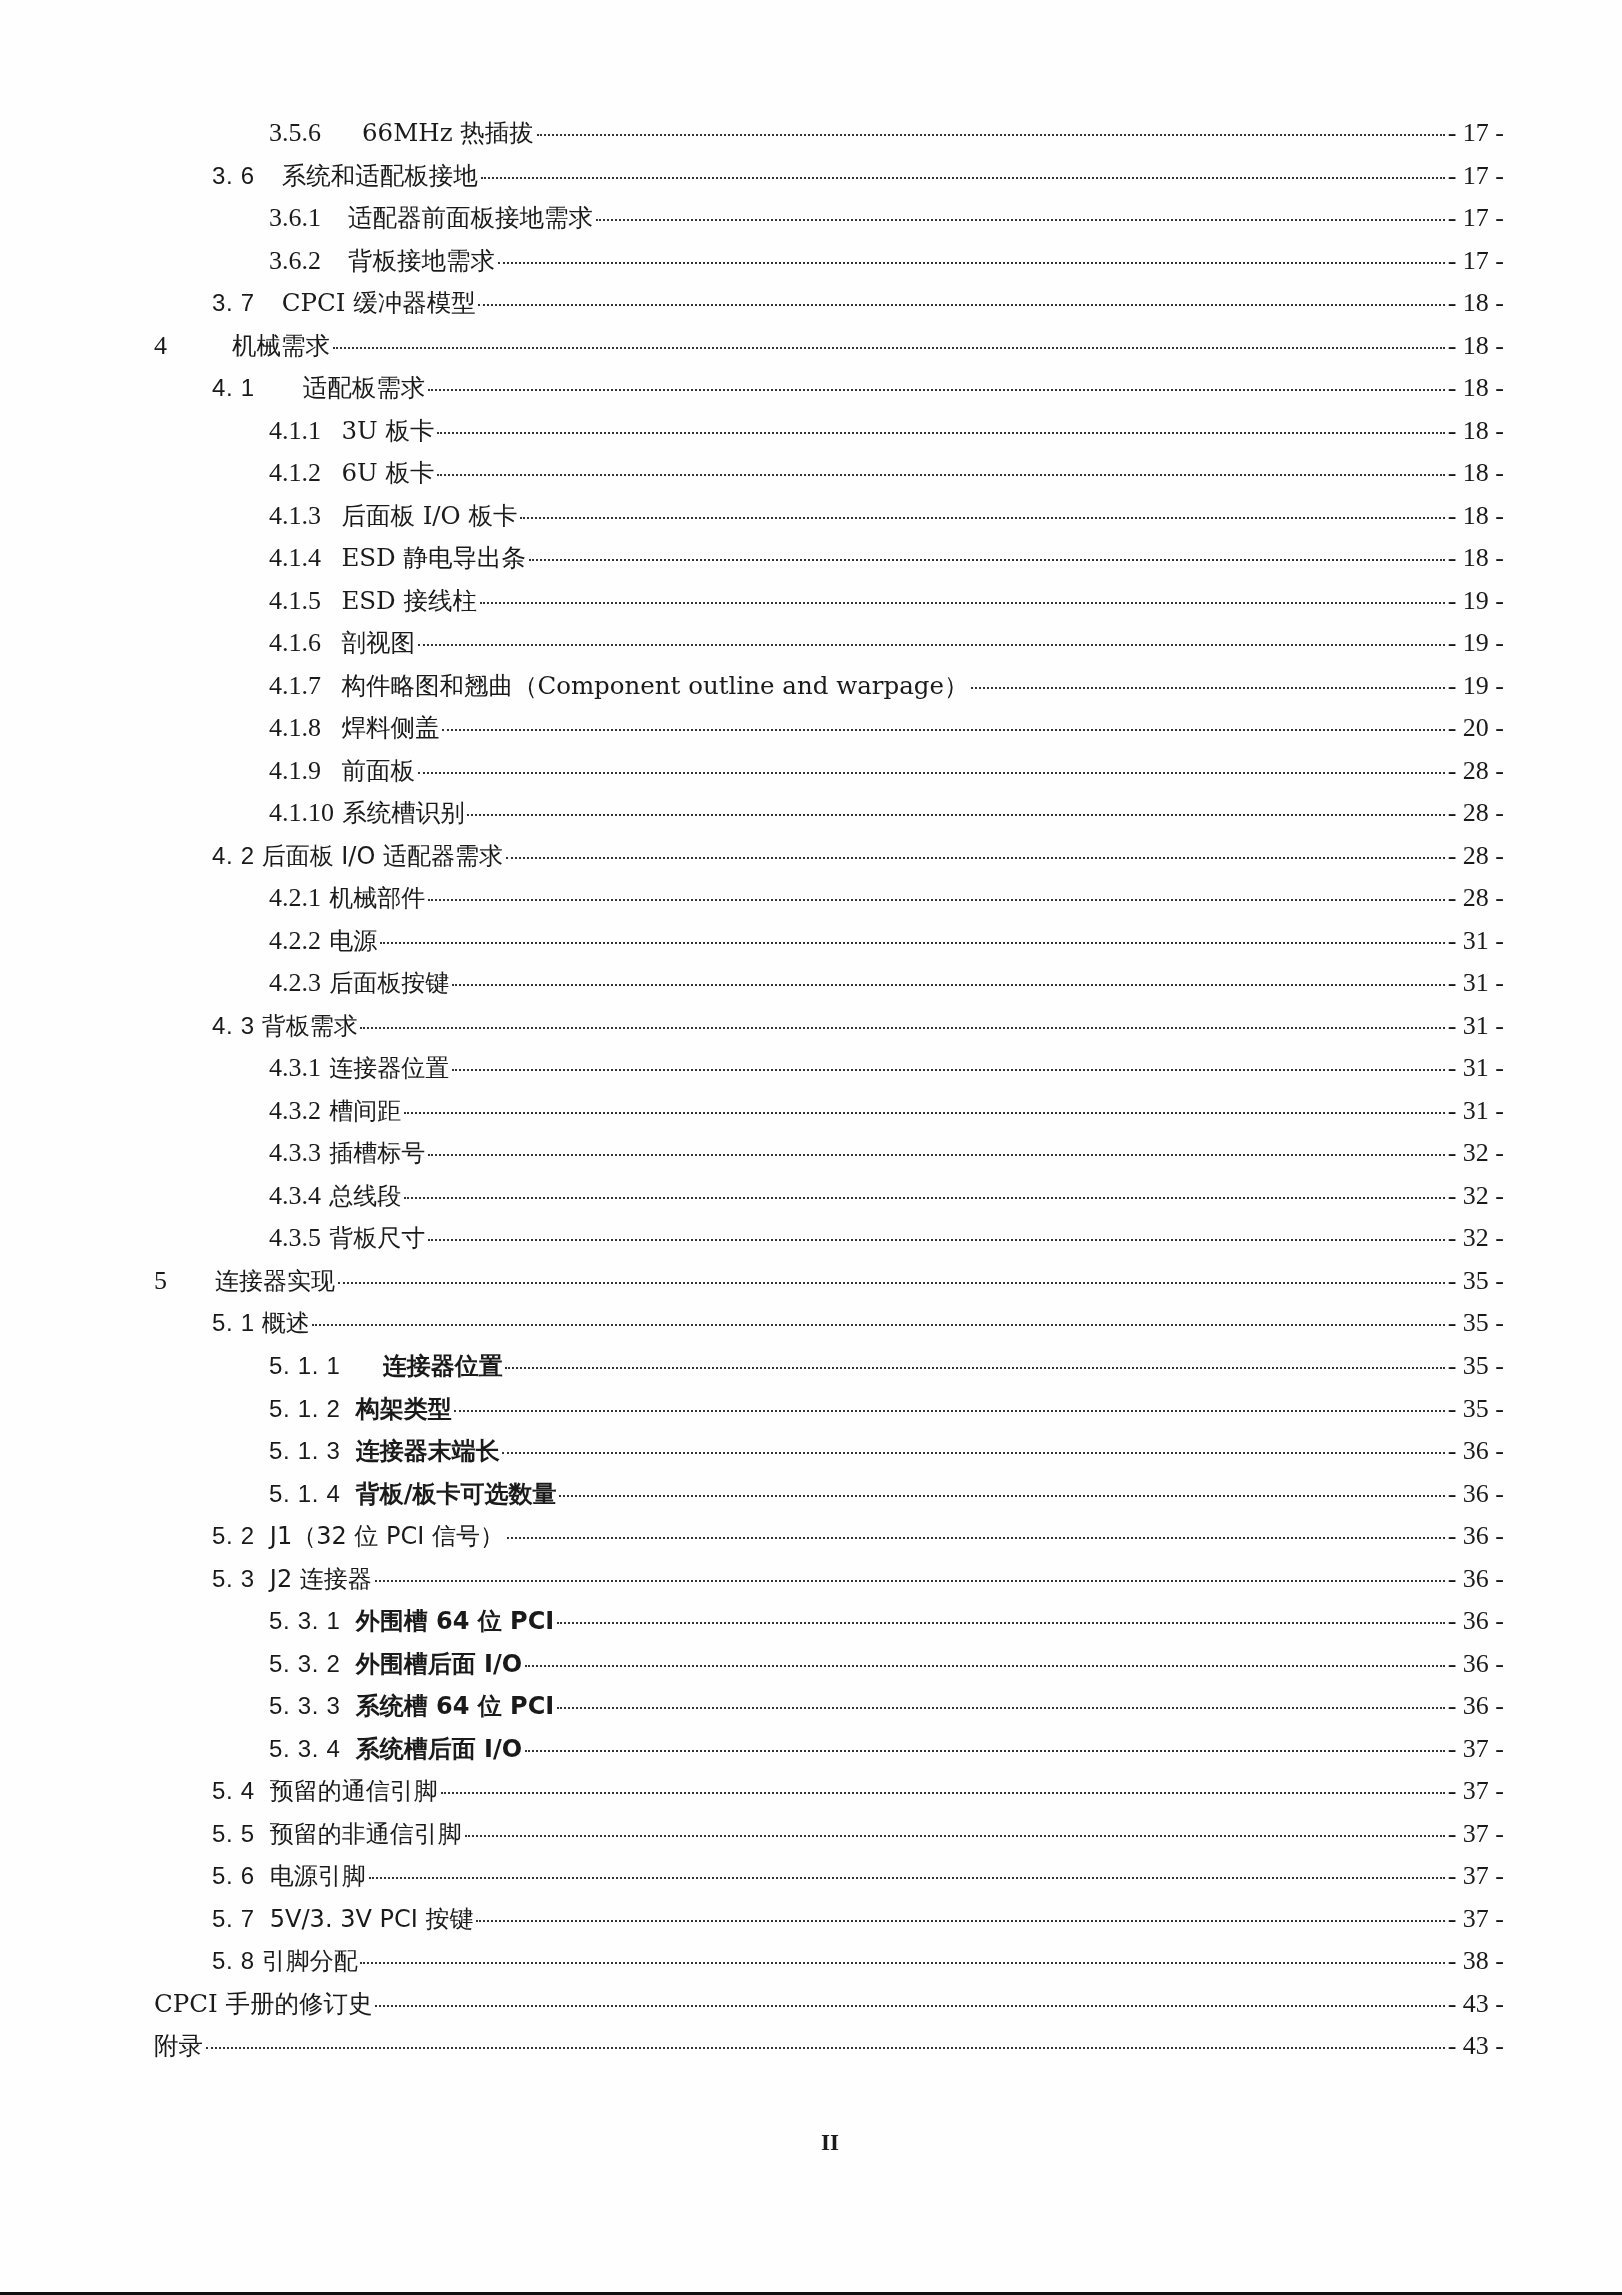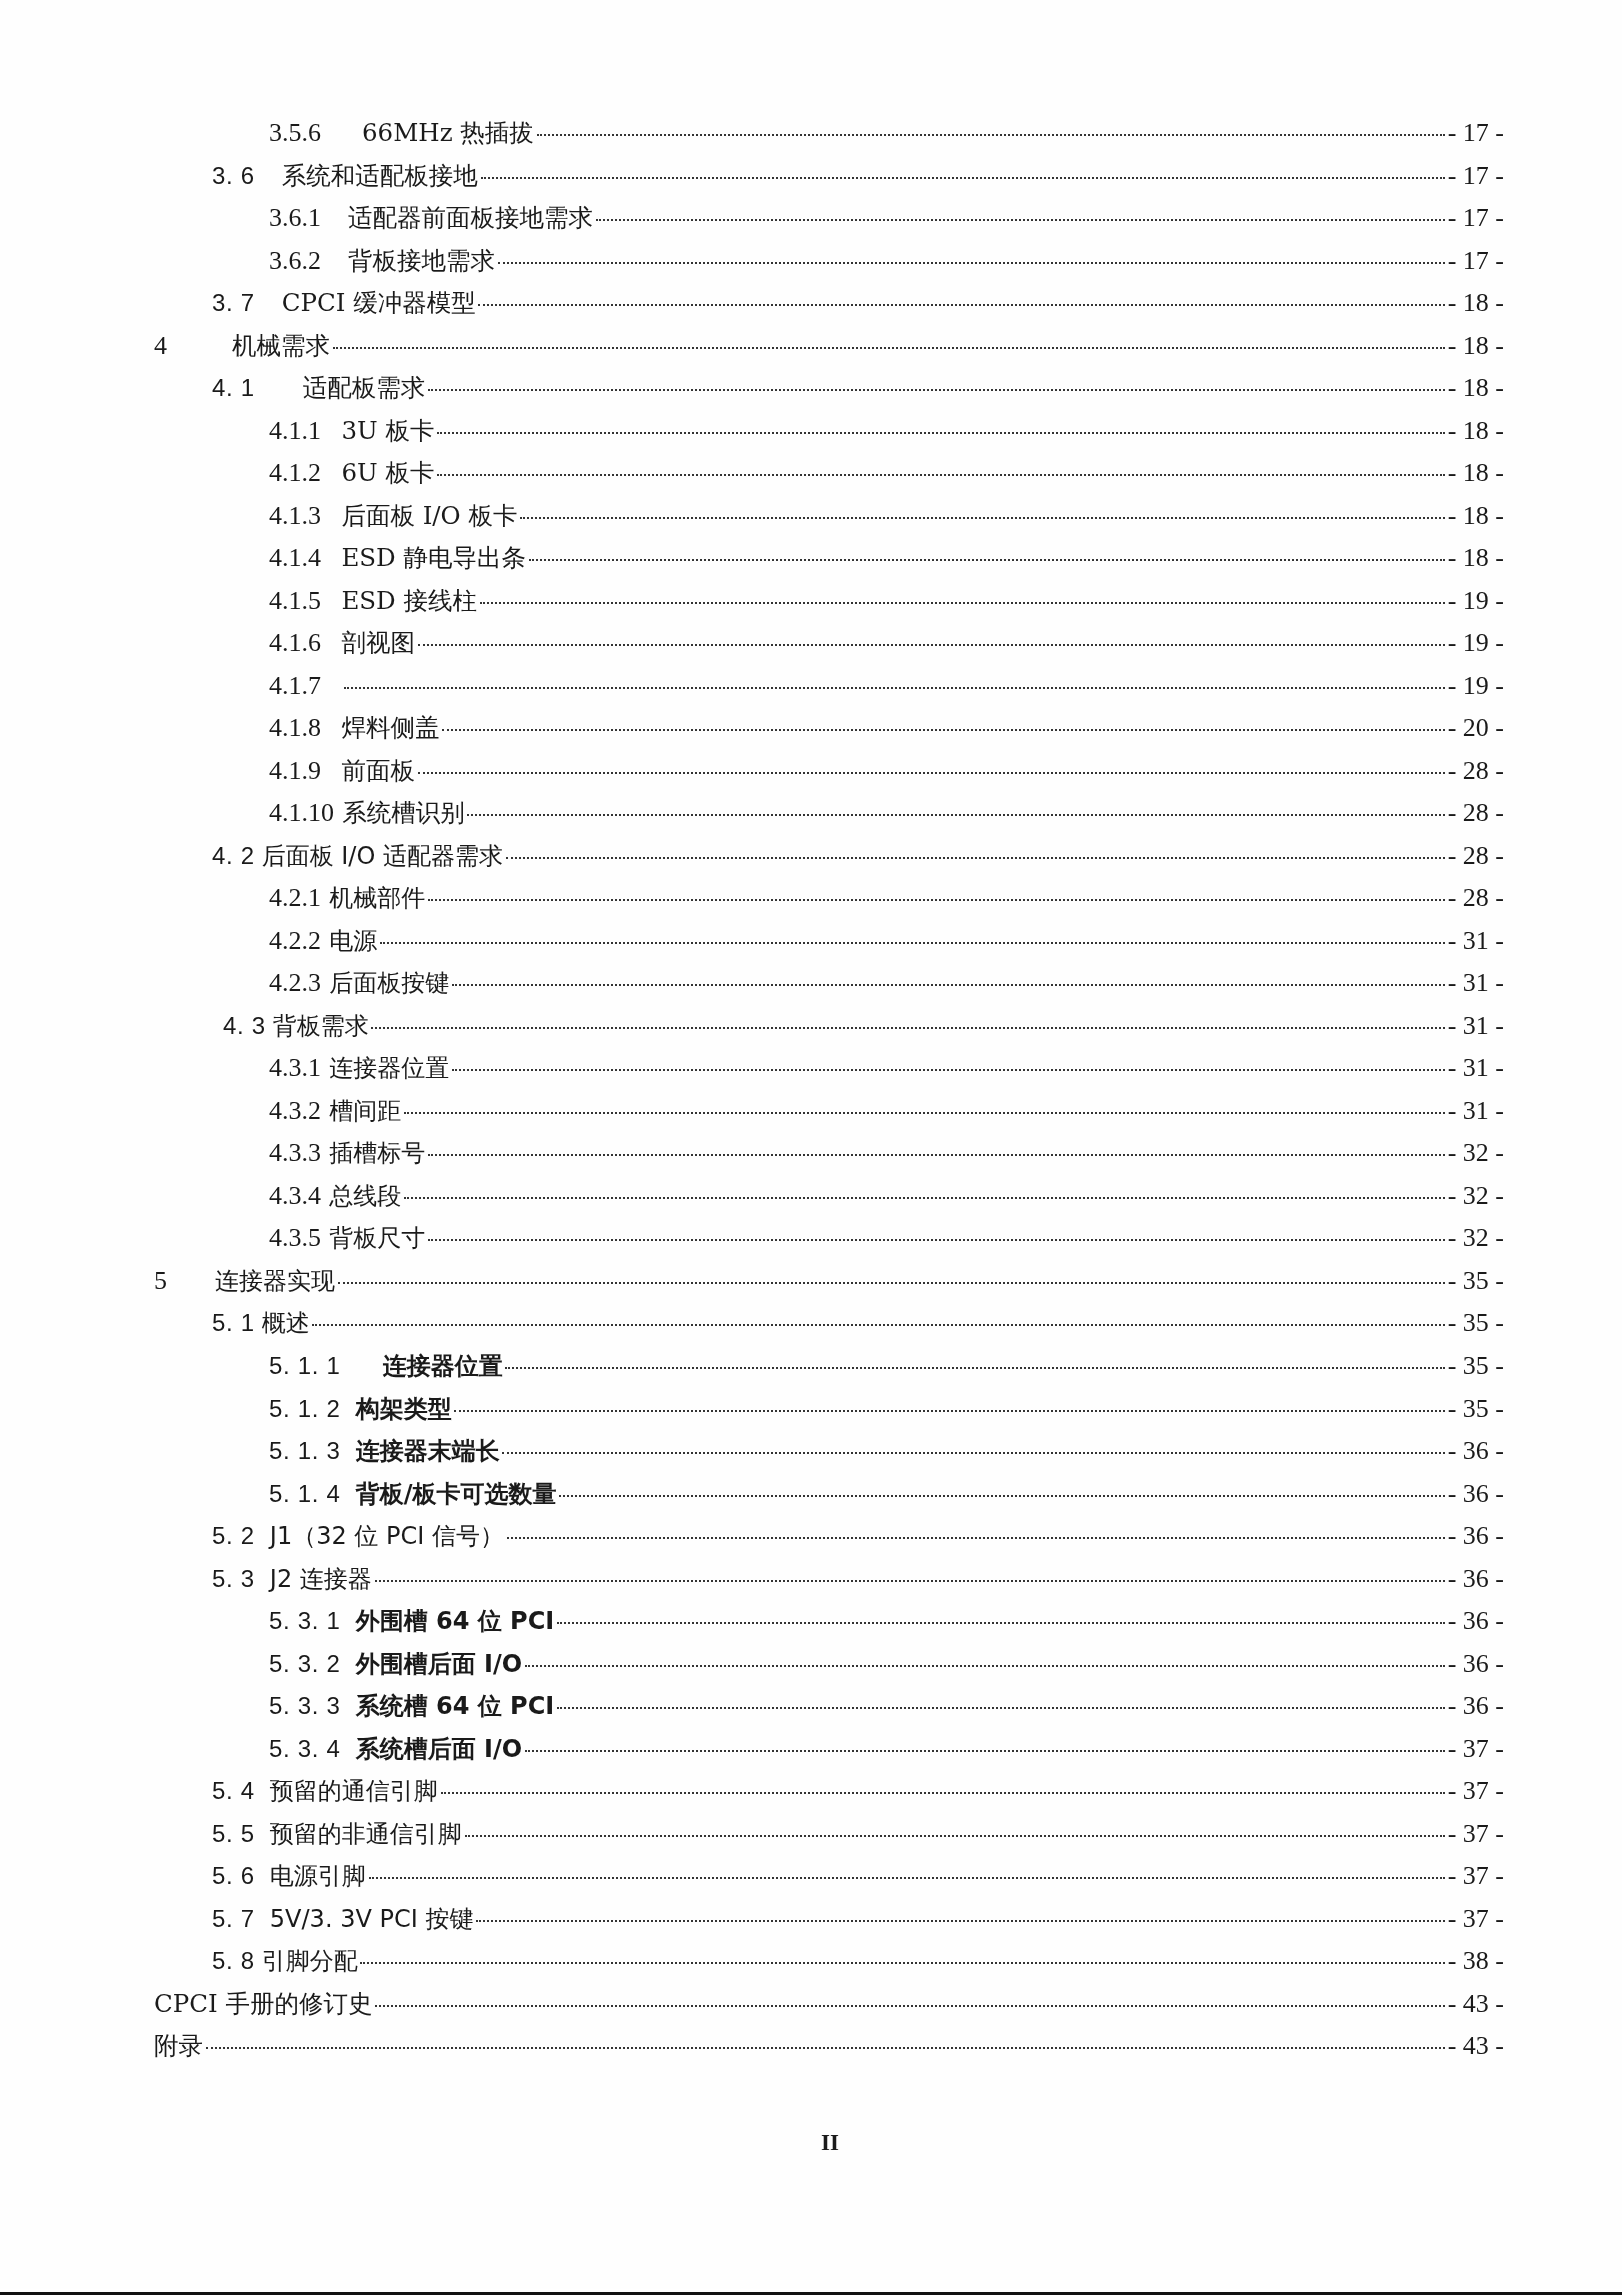--- a/index.html
+++ b/index.html
@@ -98,20 +98,21 @@
         <span class="page-num">- 19 -</span>
       </div>
       <div class="entry lvl2" style="top: 510px;">
         <span class="num" style="margin-right: 20.4px;">4.1.6</span>
         <span class="title">剖视图</span>
         <span class="leader"></span>
         <span class="page-num">- 19 -</span>
       </div>
       <div class="entry lvl2" style="top: 553px;">
         <span class="num" style="margin-right: 20.4px;">4.1.7</span>
+        <span class="title">构件略图和翘曲（Component outline and warpage）</span>
         <span class="leader"></span>
         <span class="page-num">- 19 -</span>
       </div>
       <div class="entry lvl2" style="top: 595px;">
         <span class="num" style="margin-right: 20.4px;">4.1.8</span>
         <span class="title">焊料侧盖</span>
         <span class="leader"></span>
         <span class="page-num">- 20 -</span>
       </div>
       <div class="entry lvl2" style="top: 638px;">
@@ -144,21 +145,21 @@
         <span class="leader"></span>
         <span class="page-num">- 31 -</span>
       </div>
       <div class="entry lvl2" style="top: 850px;">
         <span class="num" style="margin-right: 8.2px;">4.2.3</span>
         <span class="title sans">后面板按键</span>
         <span class="leader"></span>
         <span class="page-num">- 31 -</span>
       </div>
       <div class="entry lvl1" style="top: 893px;">
-        <span class="num sans" style="margin-right: 6.8px; margin-left: 11px;">4. 3</span>
+        <span class="num sans" style="margin-right: 6.8px;">4. 3</span>
         <span class="title sans">背板需求</span>
         <span class="leader"></span>
         <span class="page-num">- 31 -</span>
       </div>
       <div class="entry lvl2" style="top: 935px;">
         <span class="num" style="margin-right: 8.2px;">4.3.1</span>
         <span class="title sans">连接器位置</span>
         <span class="leader"></span>
         <span class="page-num">- 31 -</span>
       </div>

